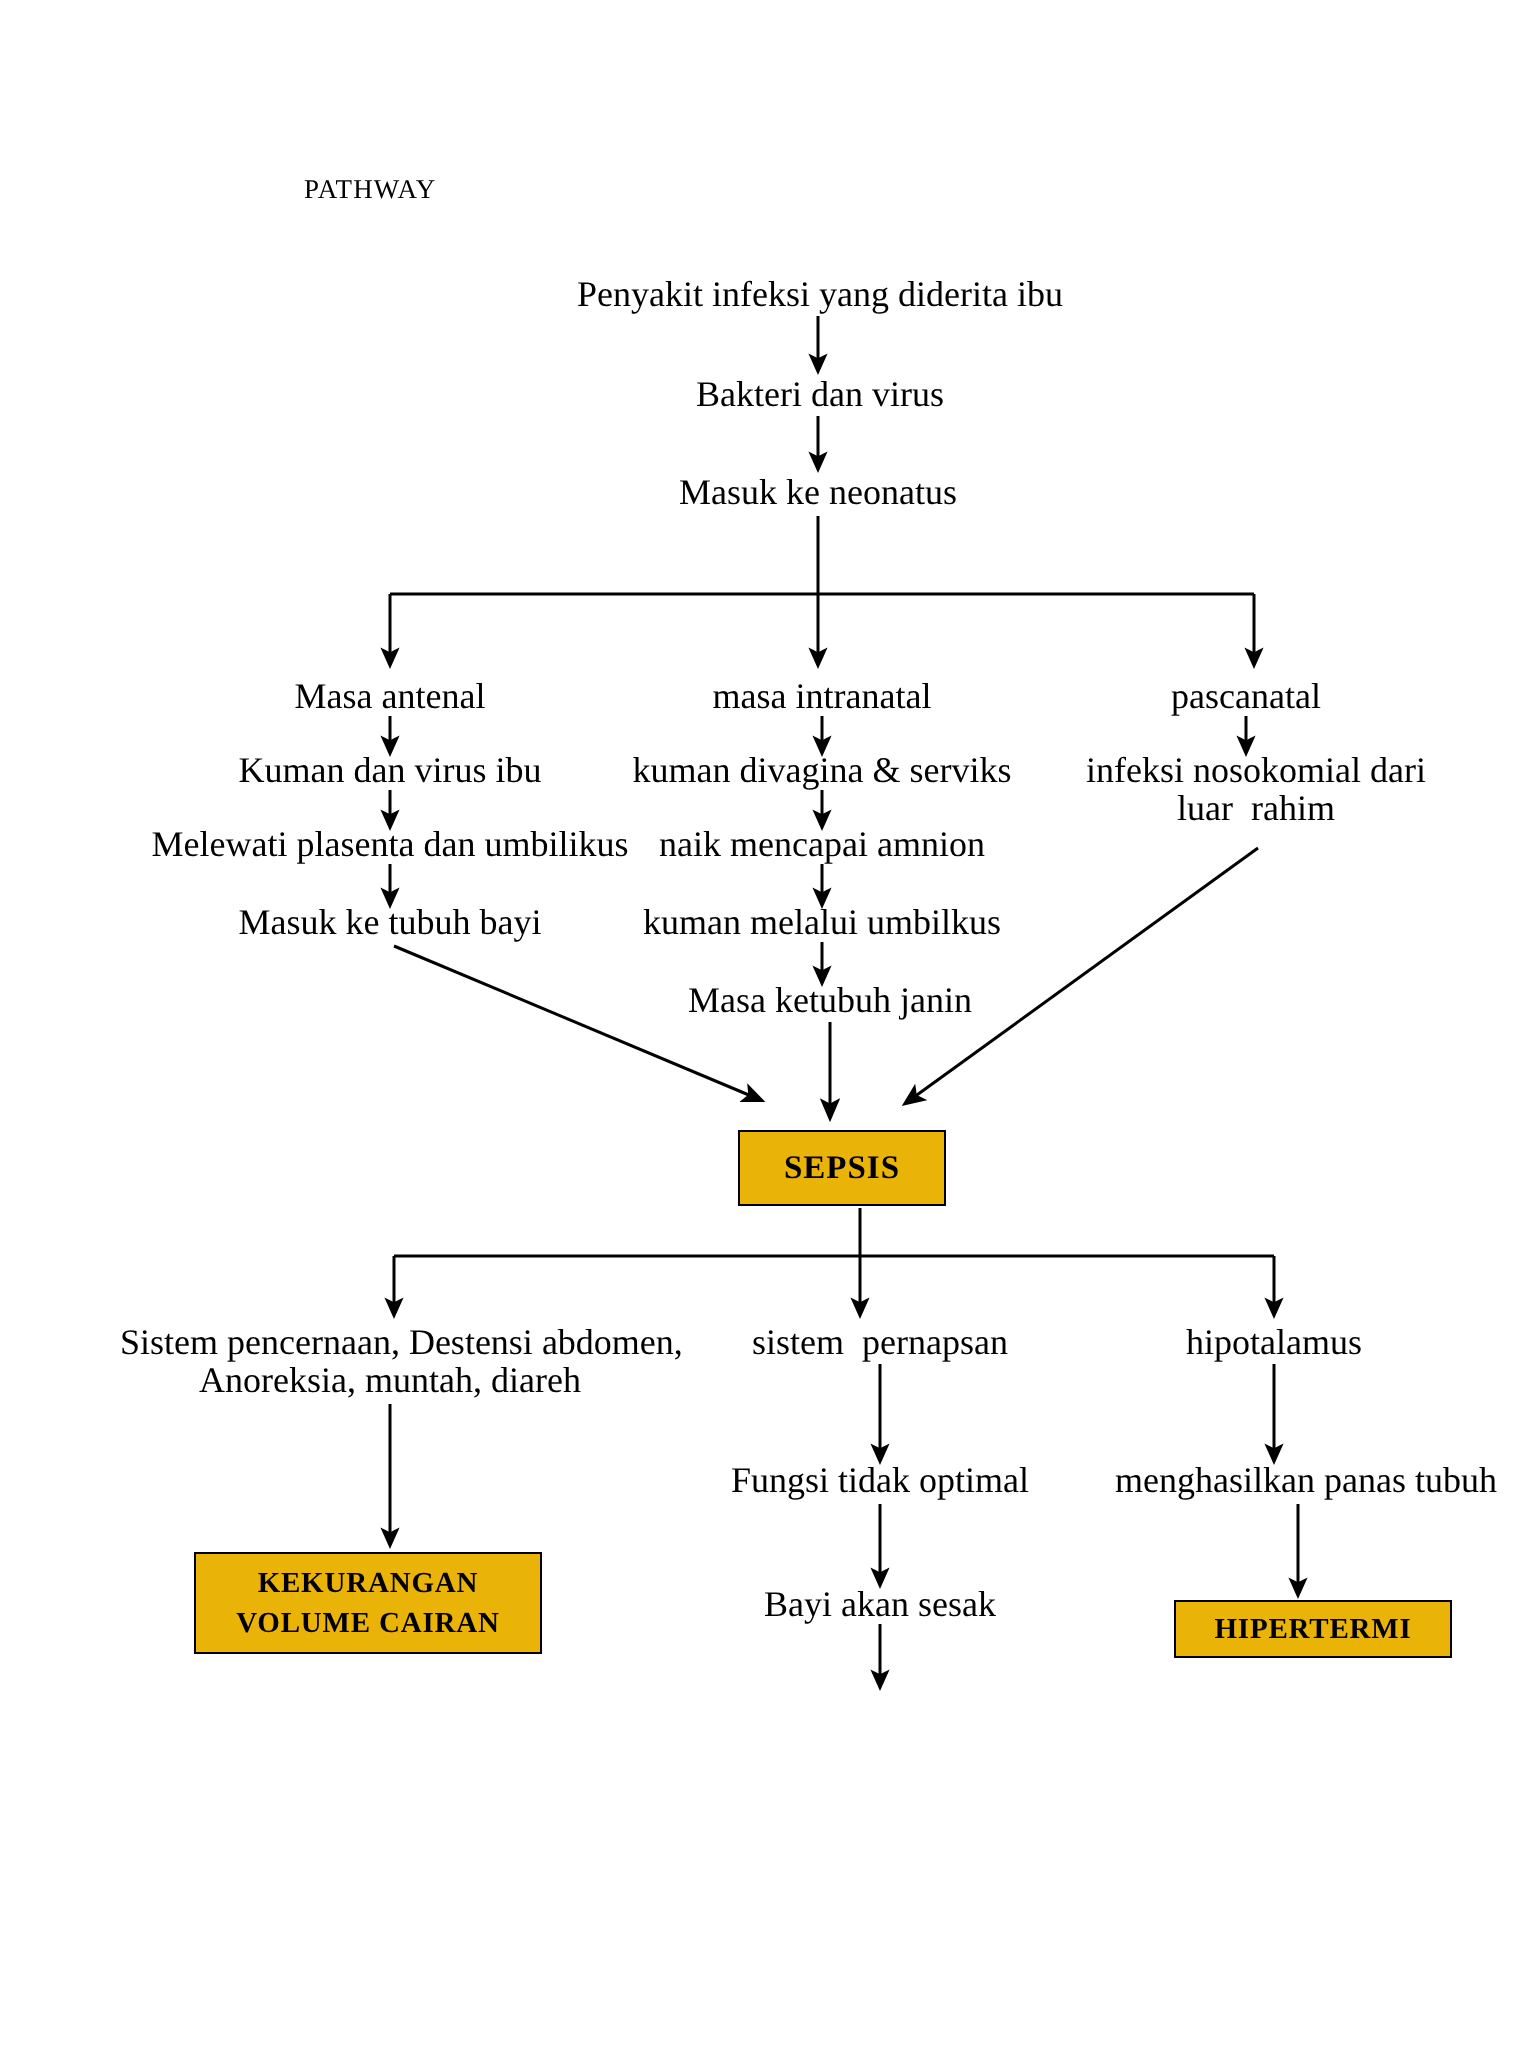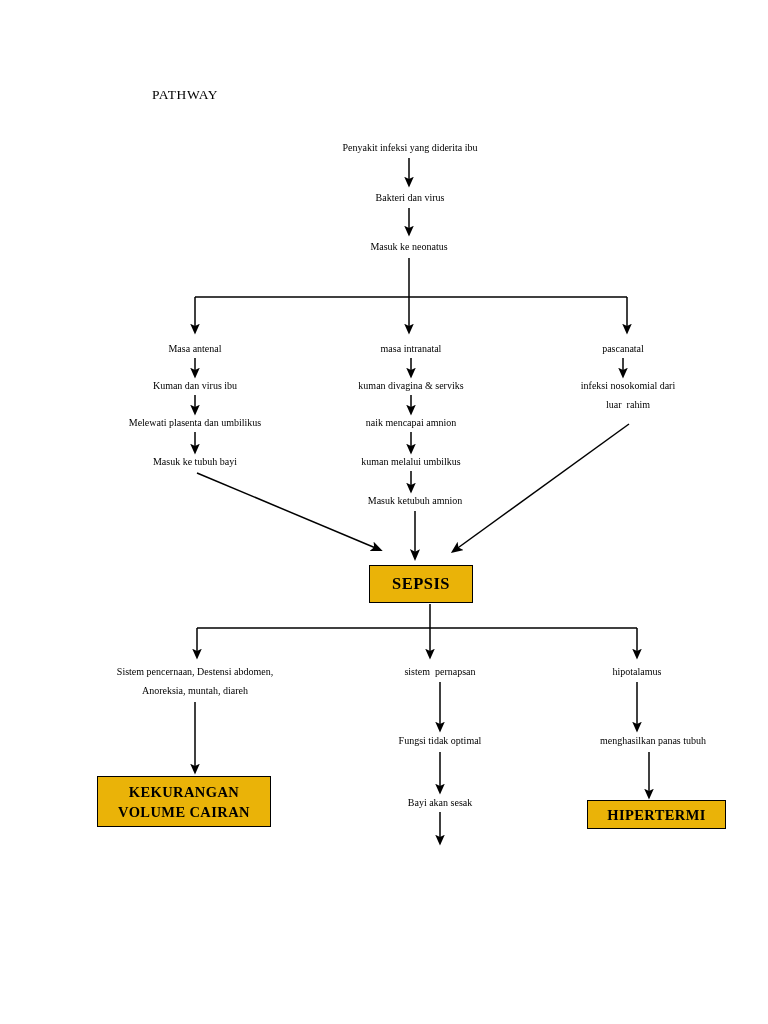--- a/index.html
+++ b/index.html
@@ -11,21 +11,21 @@
     position: relative;
     width: 768px;
     height: 1024px;
     background: #ffffff;
     font-family: "Liberation Serif", "DejaVu Serif", serif;
     color: #000000;
     overflow: hidden;
   }
   .node {
     position: absolute;
-    font-size: 10px;
+    font-size: 18px;
     line-height: 19px;
     text-align: center;
     white-space: pre;
     color: #000;
   }
   .title {
     position: absolute;
     font-size: 13.5px;
     letter-spacing: 0.6px;
     text-align: left;
@@ -128,21 +128,21 @@
   <div class="node" style="left:291px; top:339px; width:240px;">masa intranatal</div>
 
   <div class="node" style="left:75px; top:452px; width:240px;">Masuk ke tubuh bayi</div>
 
   <div class="node" style="left:286px; top:376px; width:250px;">kuman divagina &amp; serviks</div>
 
   <div class="node" style="left:291px; top:413px; width:240px;">naik mencapai amnion</div>
 
   <div class="node" style="left:291px; top:452px; width:240px;">kuman melalui umbilkus</div>
 
-  <div class="node" style="left:295px; top:491px; width:240px;">Masuk ketubuh amnion</div>
+  <div class="node" style="left:295px; top:491px; width:240px;">Masa ketubuh janin</div>
 
   <div class="node" style="left:523px; top:339px; width:200px;">pascanatal</div>
 
   <div class="node" style="left:528px; top:376px; width:200px;">infeksi nosokomial dari
 luar  rahim</div>
 
   <div class="boxed box-sepsis" style="left:369px; top:565px; width:104px; height:38px;">SEPSIS</div>
 
   <div class="node" style="left:60px; top:662px; width:270px;">Sistem pencernaan, Destensi abdomen,
 Anoreksia, muntah, diareh</div>

